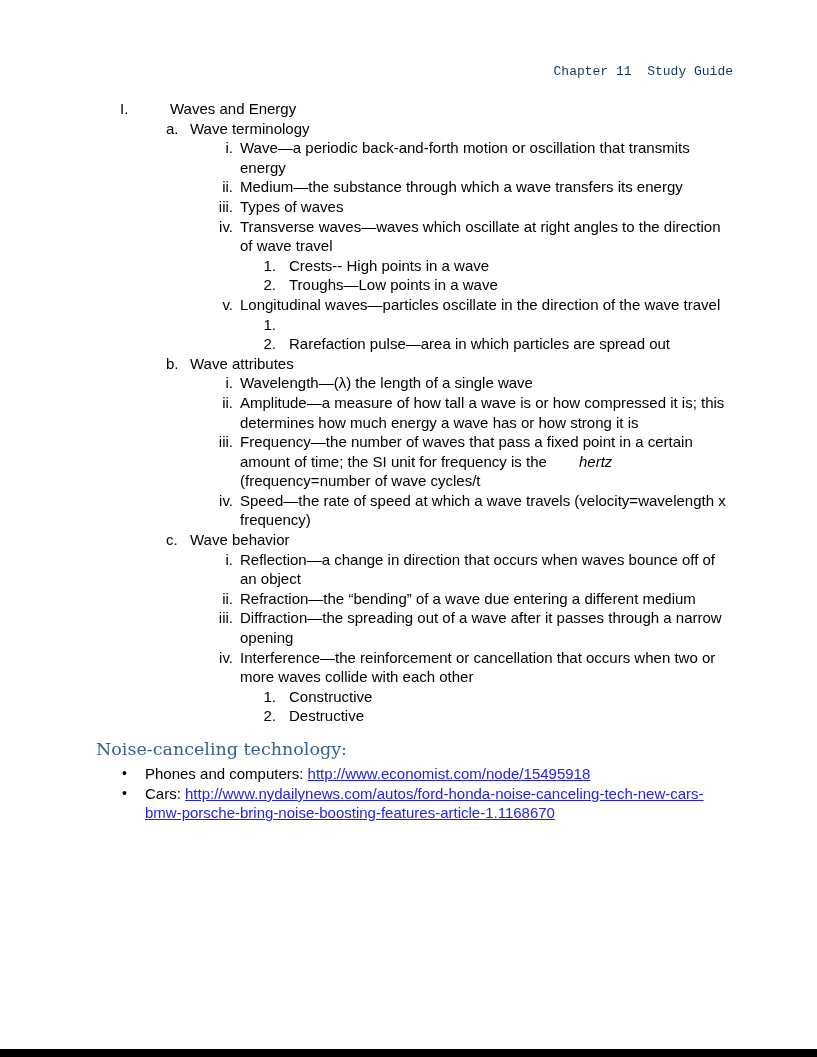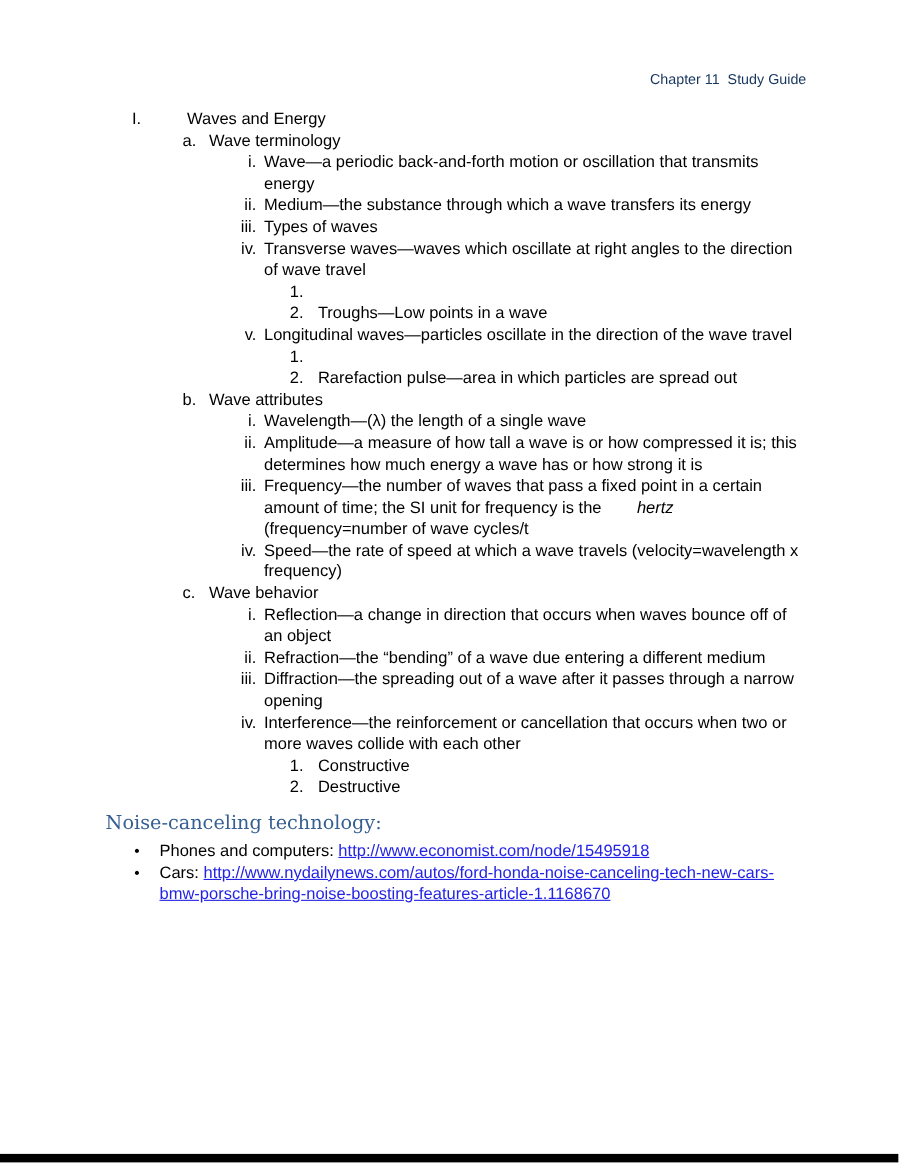--- a/index.html
+++ b/index.html
@@ -9,21 +9,21 @@
     height: 1057px;
     background: #ffffff;
     box-sizing: border-box;
     padding: 64px 84px 0 96px;
     font-family: "Liberation Sans", sans-serif;
     color: #000000;
     overflow: hidden;
   }
   .header {
     text-align: right;
-    font-family: Liberation Sans, sans-serif;
+    font-family: Liberation Mono, monospace;
     font-size: 13px;
     line-height: 16px;
     color: #17365D;
   }
   .header span { white-space: pre; }
   .title {
     margin: 21px 0 0 0;
     font-family: "DejaVu Serif", serif;
     font-weight: normal;
     font-size: 22px;
@@ -97,20 +97,21 @@
     <div class="row l3">
       <span class="m m3">iii.</span>
       <span class="t">Types of waves</span>
     </div>
     <div class="row l3">
       <span class="m m3">iv.</span>
       <span class="t">Transverse waves—waves which oscillate at right angles to the direction of wave travel</span>
     </div>
     <div class="row l4">
       <span class="m m4">1.</span>
+      <span class="t">Crests-- High points in a wave</span>
     </div>
     <div class="row l4">
       <span class="m m4">2.</span>
       <span class="t">Troughs—Low points in a wave</span>
     </div>
     <div class="row l3">
       <span class="m m3">v.</span>
       <span class="t">Longitudinal waves—particles oscillate in the direction of the wave travel</span>
     </div>
     <div class="row l4">

